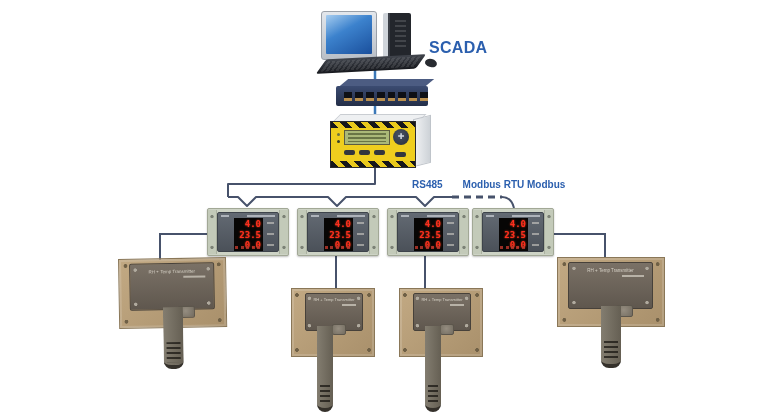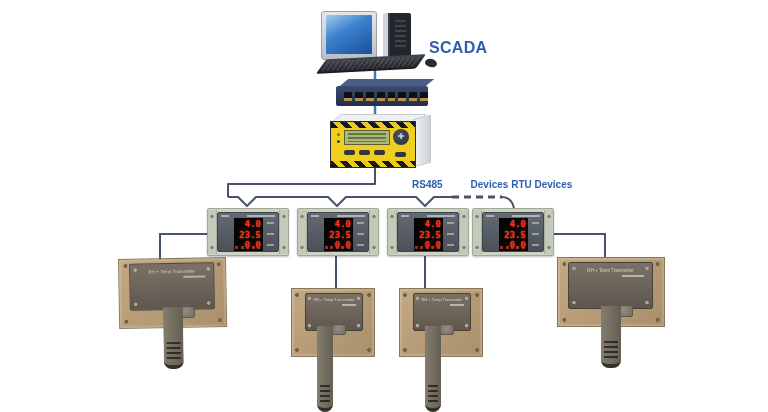--- a/index.html
+++ b/index.html
@@ -155,23 +155,23 @@
   <div class="lcd"></div>
   <div class="navpad">✚</div>
   <div class="led" style="top:11px;background:#6d7440;"></div>
   <div class="led" style="top:18px;background:#39402a;"></div>
   <div class="cbtn" style="left:13px;"></div>
   <div class="cbtn" style="left:28px;"></div>
   <div class="cbtn" style="left:43px;"></div>
   <div class="cbtn" style="left:64px;top:30px;"></div>
 </div>
 
-<div class="lbl" style="left:412px;top:179px;font-size:10px;display:flex;gap:28px;align-items:center;">
+<div class="lbl" style="left:412px;top:179px;font-size:10px;display:flex;gap:20px;align-items:center;">
   <span>RS485</span>
-  <span>Devices RTU Devices</span>
+  <span>Modbus RTU Modbus</span>
 </div>
 
 <div class="meter" style="left:207px;top:208px;">
   <div class="tab tl"></div>
   <div class="tab tr"></div>
   <div class="bezel">
     <div class="m-txt a"></div>
     <div class="m-txt b"></div>
     <div class="display">
       <div class="digit">4.0</div>

